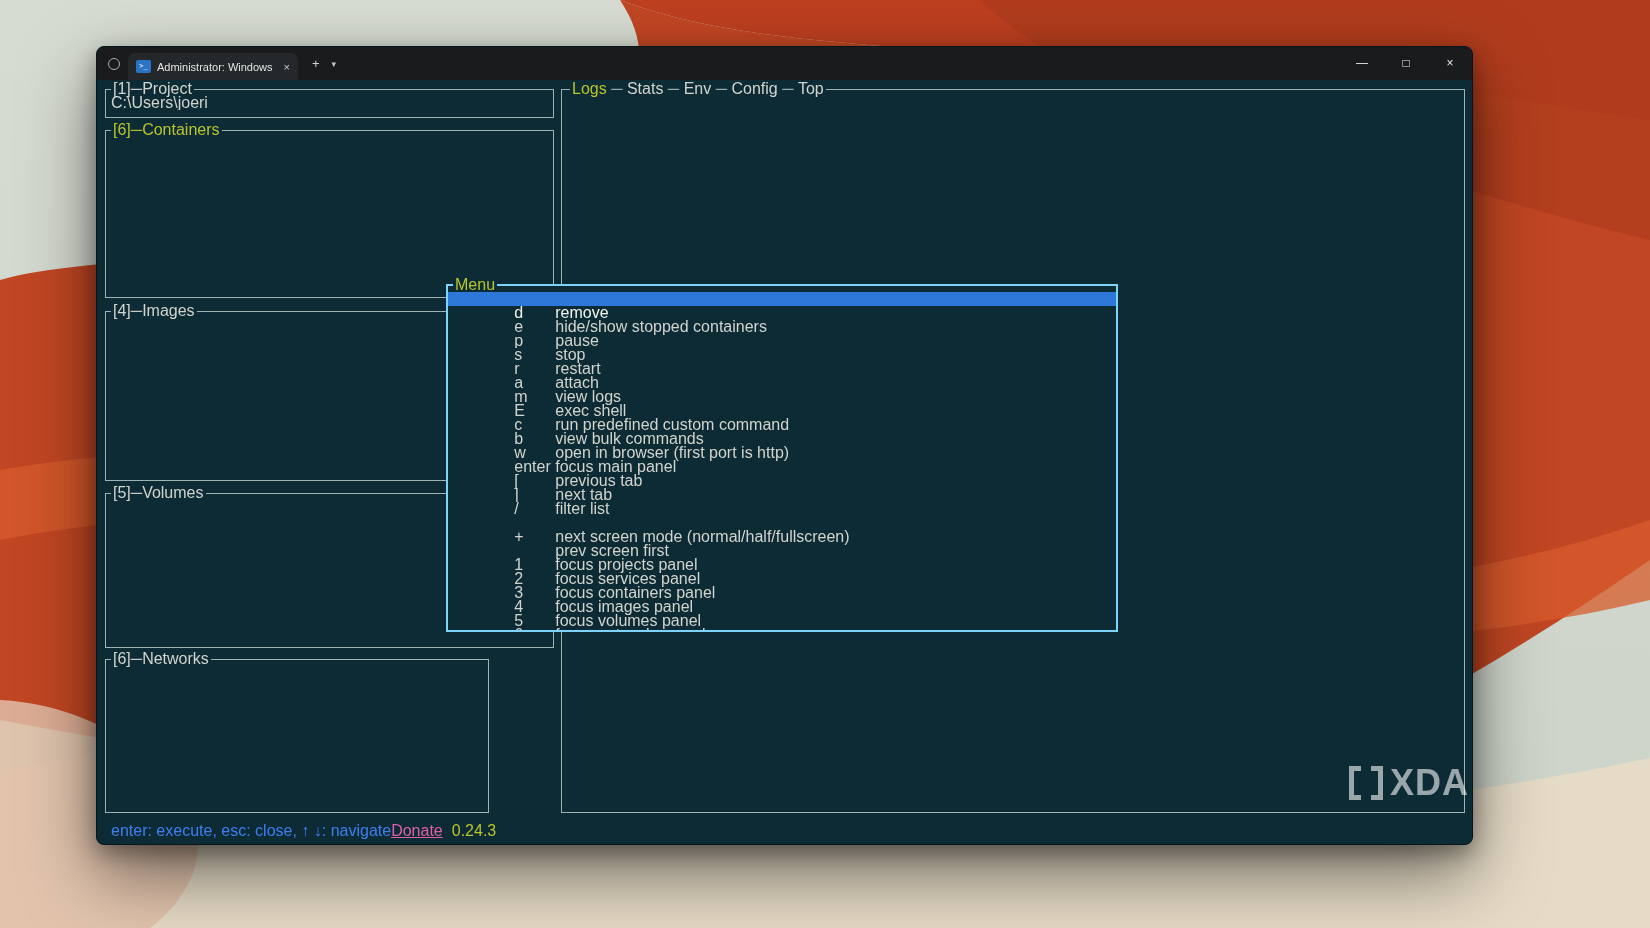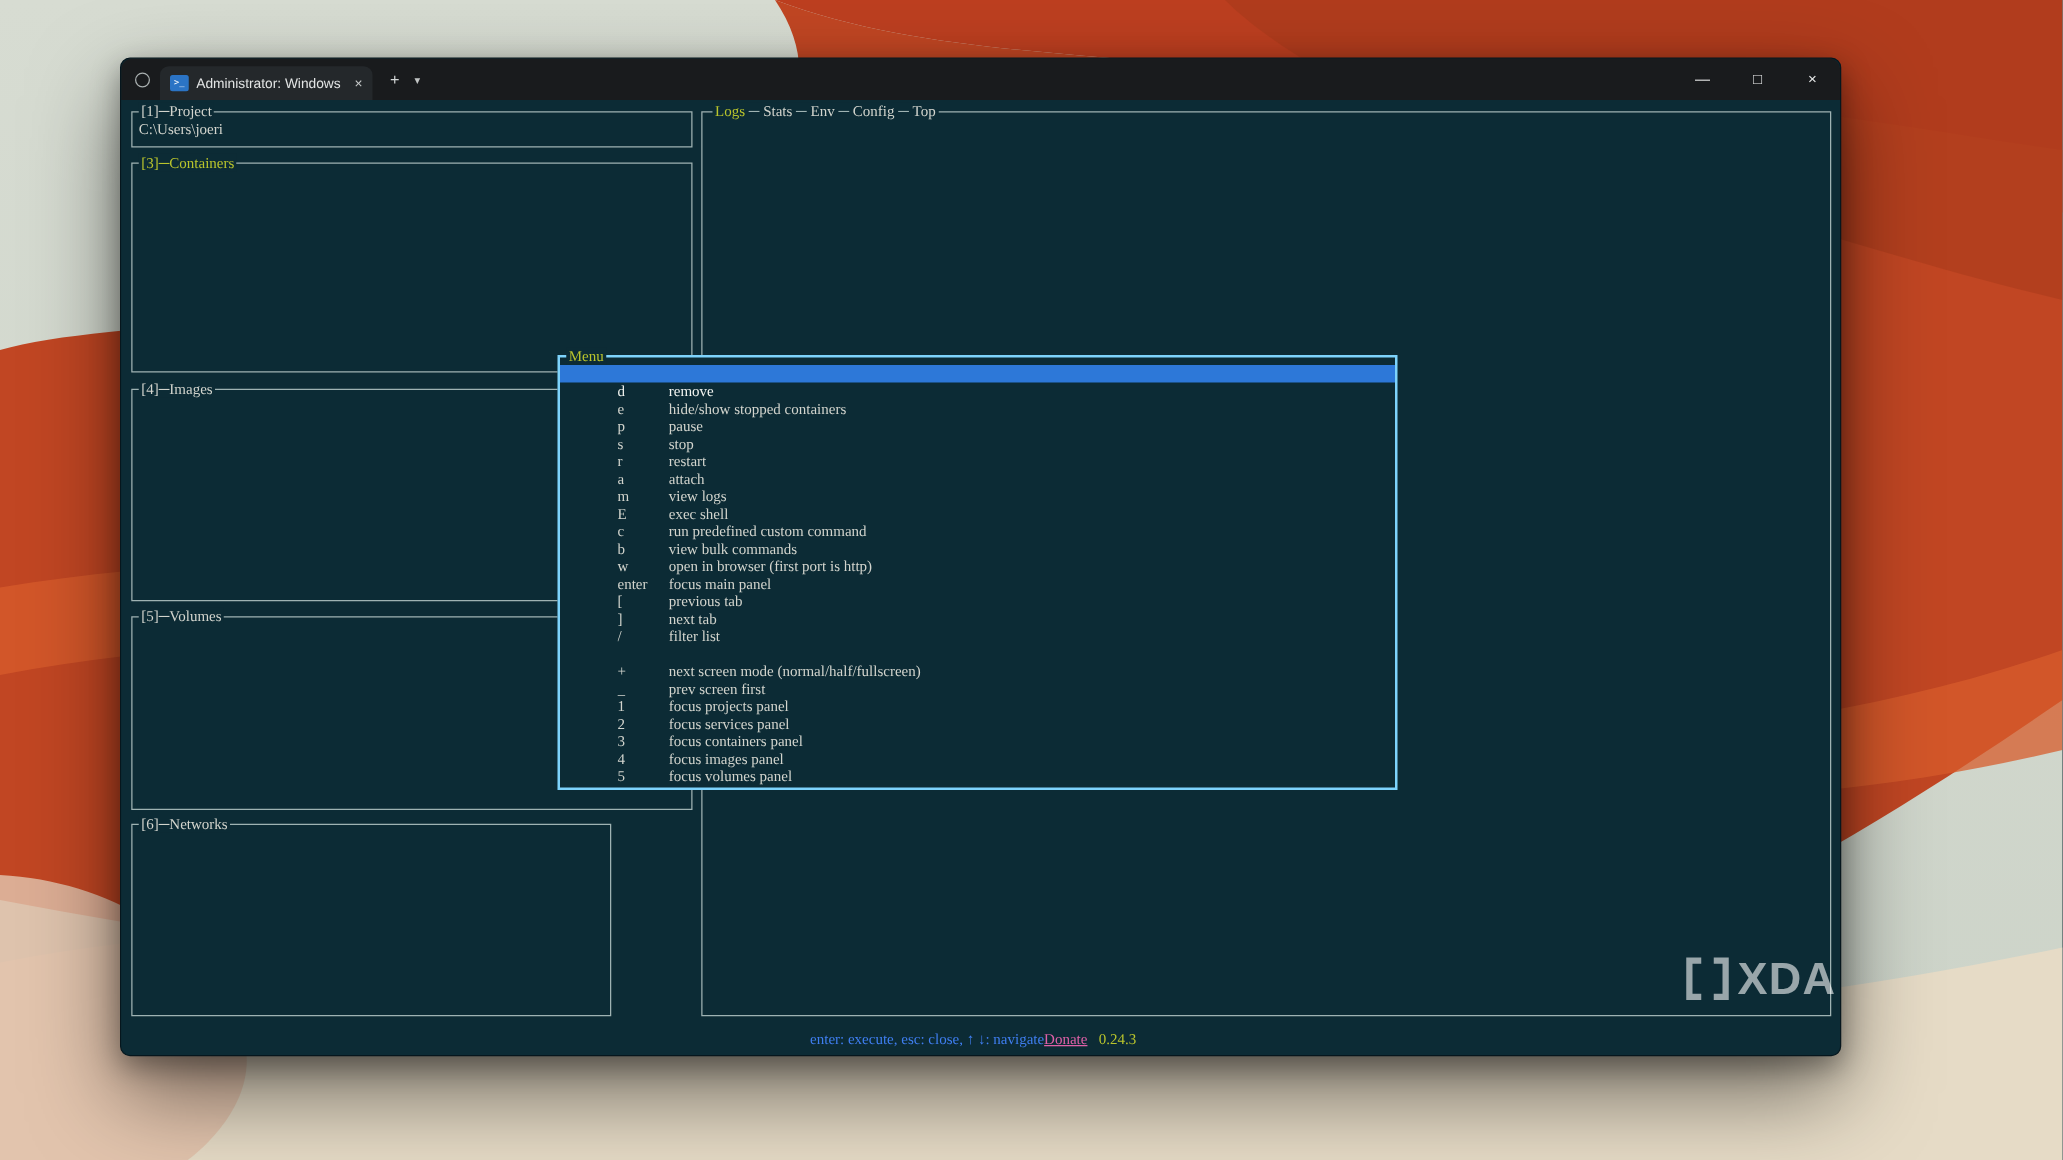--- a/index.html
+++ b/index.html
@@ -36,21 +36,21 @@
   .tab-close { color:#c9cccc; font-size:11px; padding:0 2px; flex:none; }
   .tbtn { color:#d4d7d7; font-size:13px; margin-left:14px; flex:none; }
   .tbtn.chev { font-size:9px; margin-left:12px; color:#c2c5c5; }
   .tb-space { flex:1; }
   .wbtn { width:44px; text-align:center; line-height:33px; font-size:12px; color:#e8eaea; flex:none; }
 
   
   .term {
     position:absolute; left:0; top:33px; right:0; bottom:0;
     background:#0c2b35; border-radius:0 0 8px 8px; overflow:hidden;
-    font-family:Liberation Serif, serif; font-size:12px; line-height:14px; color:#d2d4cd;
+    font-family:Liberation Sans, sans-serif; font-size:16px; line-height:14px; color:#d2d4cd;
   }
   .panel { position:absolute; border:1px solid #9fb3b3; }
   .panel-title {
     position:absolute; top:-8px; left:5px; background:#0c2b35; padding:0 2px;
     white-space:pre; color:#d2d4cd;
   }
   .panel-title.accent { color:#b9c42c; }
   .panel-body { position:absolute; inset:0; padding:6px 0 0 5px; overflow:hidden; }
   .row { white-space:pre; height:14px; overflow:hidden; }
 
@@ -78,21 +78,21 @@
   }
   #menu .panel-title { color:#b9c42c; }
   .menu-body { position:absolute; inset:0; padding-top:6px; overflow:hidden; }
   .menu-row { white-space:pre; height:14px; padding-left:4px; }
   .menu-row.selected { background:#2d78d8; color:#f2f4f0; }
   .m-key { display:inline-block; width:41px; overflow:hidden; vertical-align:top; white-space:pre; }
 
   
   .statusbar {
     position:absolute; left:14px; right:26px; bottom:6px; height:14px;
-    display:flex; justify-content:center; white-space:pre;
+    display:flex; justify-content:flex-start; white-space:pre;
   }
   .hints { color:#3f7ef0; }
   .sb-right { display:flex; gap:9px; }
   .donate { color:#e060a8; text-decoration:underline; }
   .version { color:#b9c42c; }
 
   
   .watermark {
     position:absolute; left:1349px; top:766px; z-index:40; display:flex; align-items:center; gap:7px;
     color:rgba(255,255,255,.58);
@@ -144,21 +144,21 @@
     <div class="term">
 
       <div class="panel" id="panel-project">
         <span class="panel-title">[1]─Project</span>
         <div class="panel-body">
           <div class="row">C:\Users\joeri</div>
         </div>
       </div>
 
       <div class="panel" id="panel-containers">
-        <span class="panel-title accent">[3]─Containers</span>
+        <span class="panel-title accent">[6]─Containers</span>
         <div class="panel-body">
 
             <div class="row">
               
             </div>
 
             <div class="row">
               <span class="c-ports"></span>
             </div>
 

